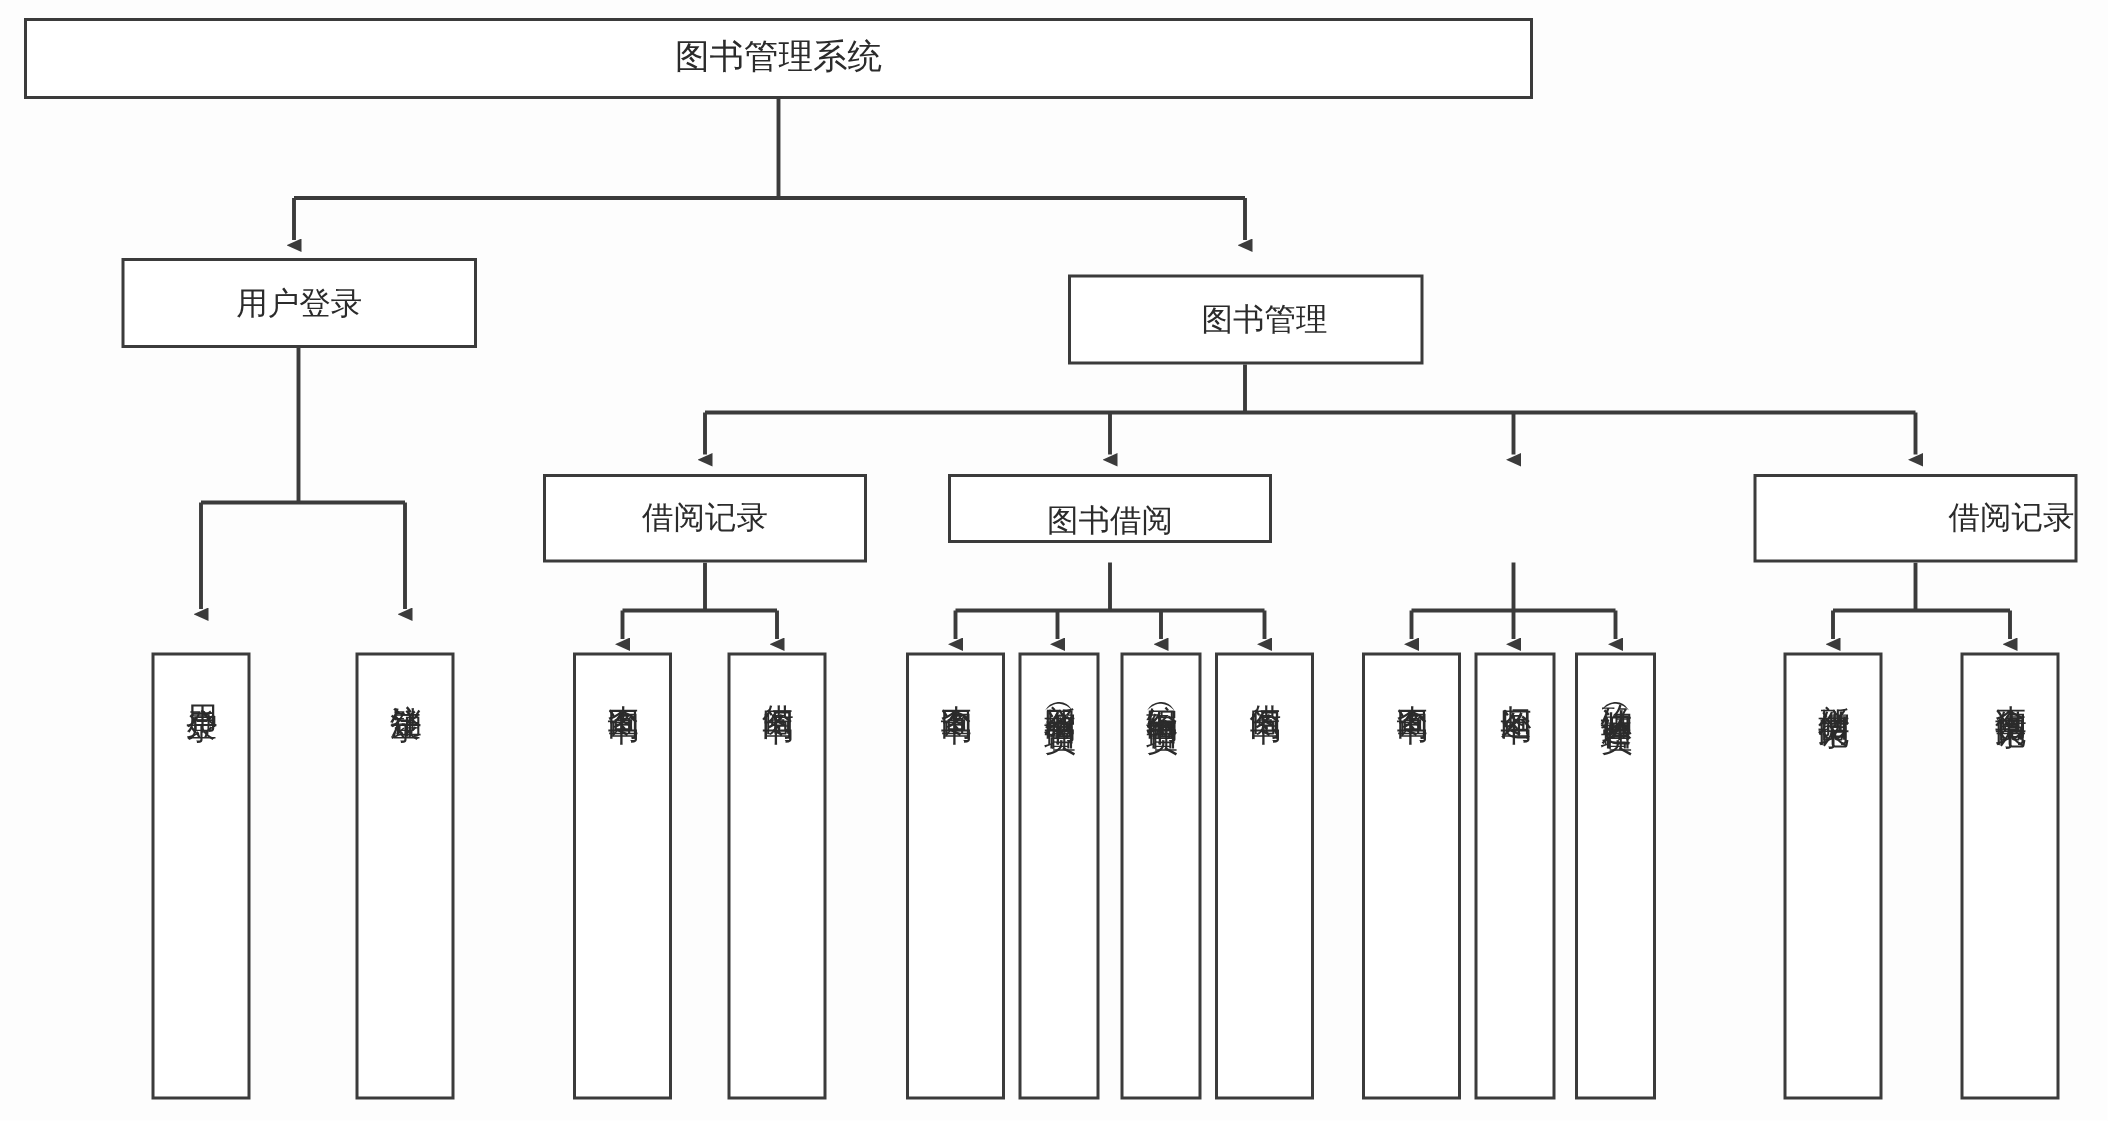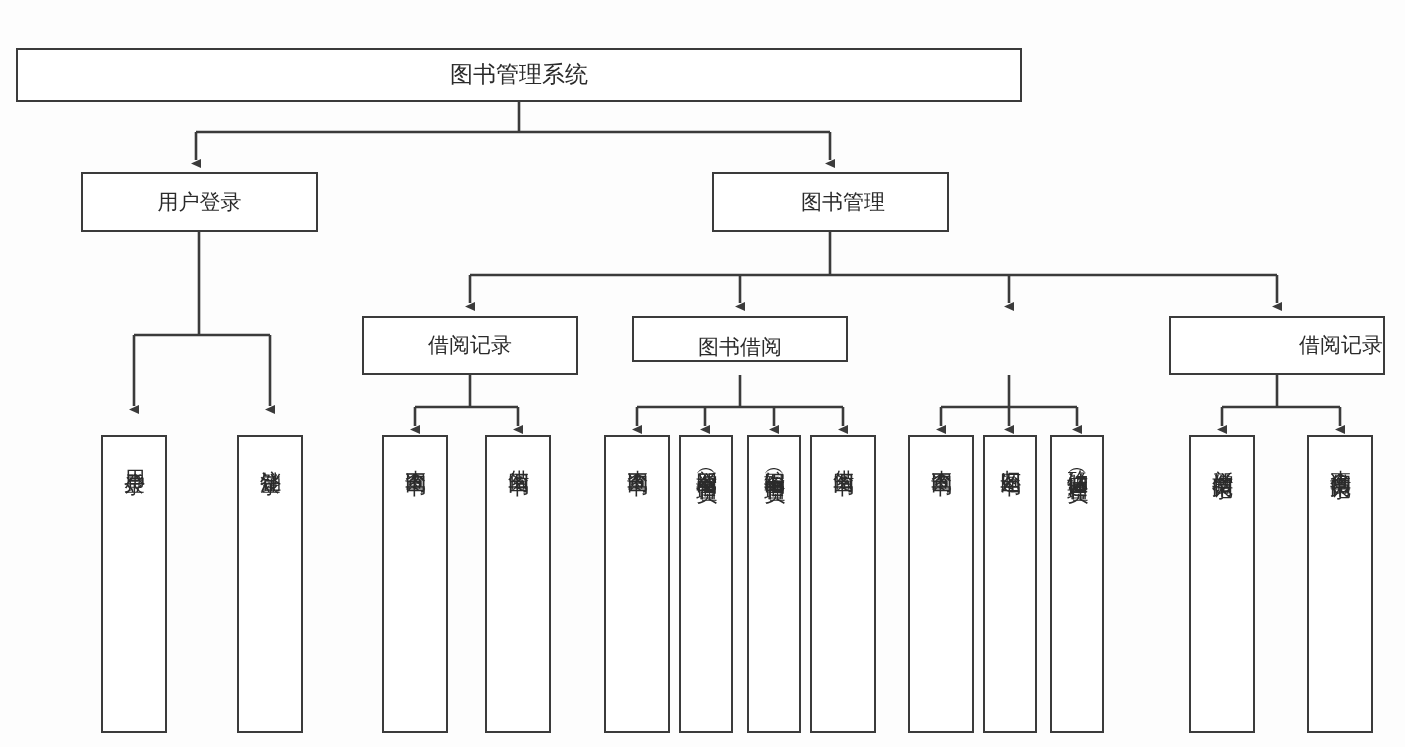--- a/index.html
+++ b/index.html
@@ -34,21 +34,20 @@
   }
   .node .label{
     display:block;
     text-align:center;
     line-height:1.18;
     white-space:pre-line;
   }
   
   .node.root{
     font-size:23px;
-    margin-top:36px;
   }
   
   .node.branch{
     font-size:21px;
   }
   
   .node.leaf{
     align-items:flex-start;
     justify-content:center;
     padding-top:16px;
@@ -128,21 +127,21 @@
     </g>
   </svg>
 
   <div class="node root" style="left:16px;top:12px;width:1006px;height:54px;">
     <span class="label">图书管理系统</span>
   </div>
 
   <div class="node branch" style="left:81px;top:172px;width:237px;height:60px;">
     <span class="label">用户登录</span>
   </div>
-  <div class="node branch" style="left:712px;top:172px;width:237px;height:60px;padding-left:25px;">
+  <div class="node branch" style="left:712px;top:183px;width:237px;height:60px;padding-left:25px;">
     <span class="label">图书管理</span>
   </div>
 
   <div class="node branch" style="left:362px;top:316px;width:216px;height:59px;">
     <span class="label">借阅记录</span>
   </div>
   <div class="node branch" style="left:632px;top:316px;width:216px;height:46px;align-items:flex-end;">
     <span class="label">图书借阅</span>
   </div>
   <div class="node branch" style="left:1169px;top:316px;width:216px;height:59px;justify-content:flex-end;">

